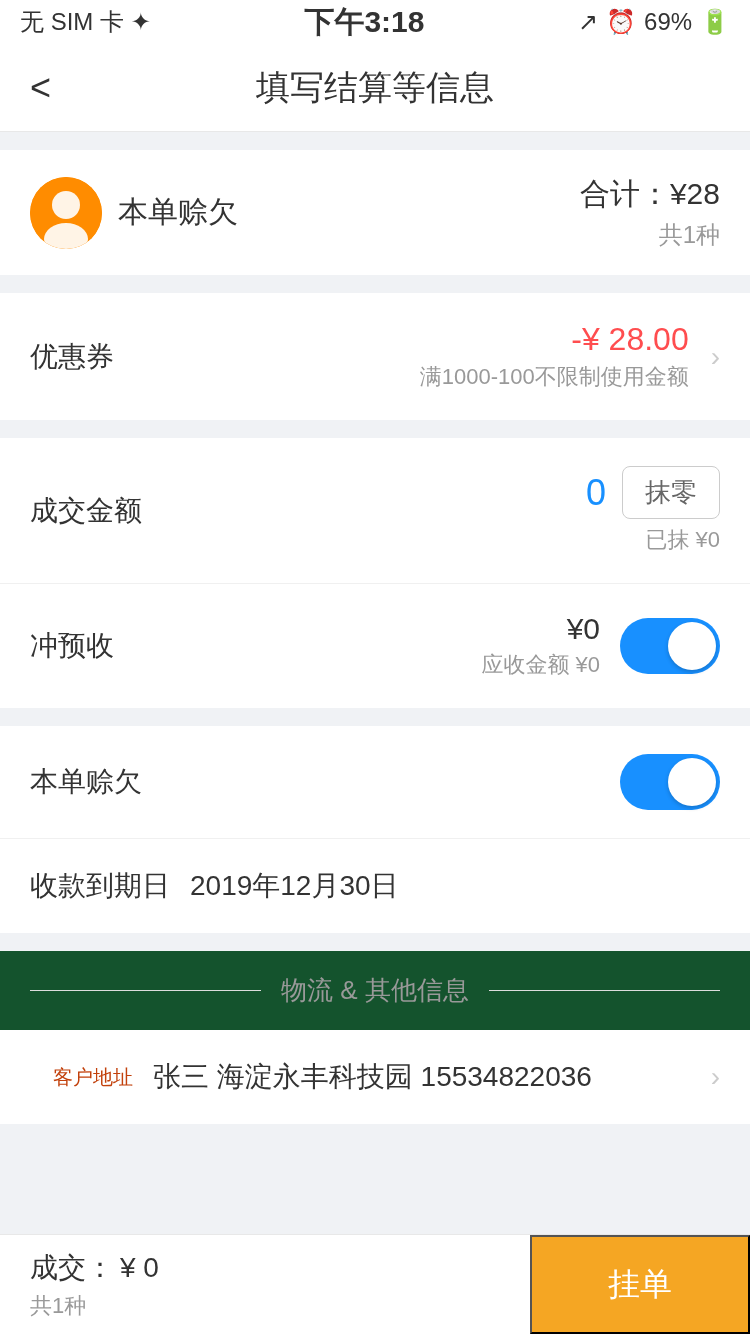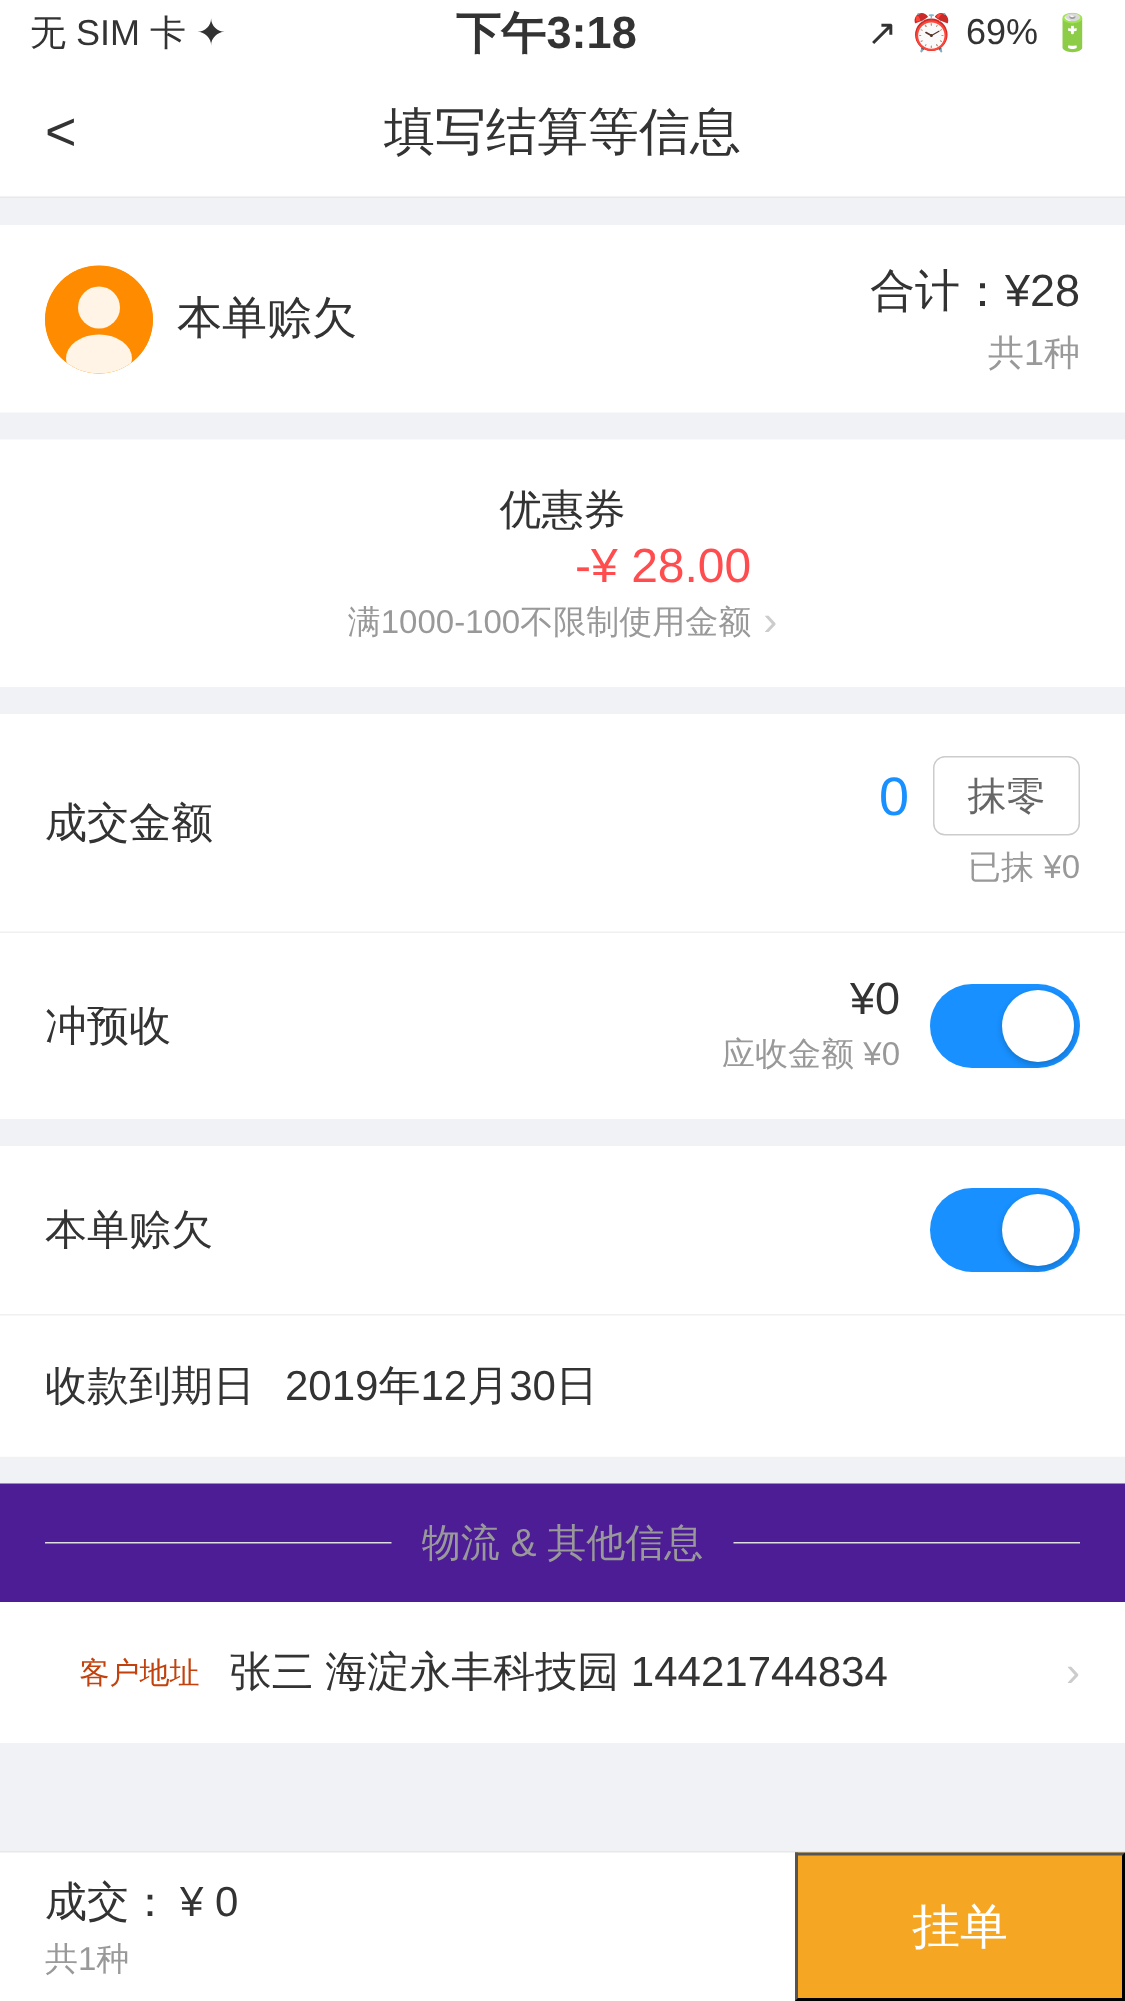--- a/index.html
+++ b/index.html
@@ -88,25 +88,24 @@
     .total-count { font-size: 24px; color: #999; margin-top: 4px; }
 
     
     .row-item {
       background: #fff;
       padding: 28px 30px;
       display: flex;
       align-items: center;
       justify-content: space-between;
       border-bottom: 1px solid #f0f0f0;
-      flex-direction: column;
     }
     .row-item:last-child { border-bottom: none; }
     .row-label { font-size: 28px; color: #333; }
-    .row-right { display: flex; align-items: flex-end; }
+    .row-right { display: flex; align-items: center; gap: 14px; }
     .coupon-right { text-align: right; }
     .coupon-discount { font-size: 32px; color: #ff4d4f; }
     .coupon-desc { font-size: 22px; color: #999; margin-top: 4px; }
     .chevron { font-size: 28px; color: #ccc; margin-left: 8px; }
 
     
     .deal-row {
       background: #fff;
       padding: 28px 30px;
       display: flex;
@@ -176,21 +175,21 @@
       display: flex;
       align-items: center;
       gap: 20px;
       border-top: 1px solid #f0f0f0;
     }
     .due-label { font-size: 28px; color: #333; }
     .due-date { font-size: 28px; color: #333; }
 
     
     .logistics-divider {
-      background: #4c1d95;
+      background: #14532d;
       padding: 22px 30px;
       display: flex;
       align-items: center;
       justify-content: center;
       gap: 20px;
       margin-bottom: 0;
     }
     .divider-line {
       flex: 1;
       height: 1px;
@@ -338,21 +337,21 @@
 
 <div class="logistics-divider">
   <div class="divider-line"></div>
   <span class="divider-text">物流 &amp; 其他信息</span>
   <div class="divider-line"></div>
 </div>
 
 <div class="section" style="margin-top: 0;">
   <div class="address-row">
     <span class="address-label">客户地址</span>
-    <span class="address-value">张三 海淀永丰科技园 14421744834</span>
+    <span class="address-value">张三 海淀永丰科技园 15534822036</span>
     <span class="chevron">›</span>
   </div>
 </div>
 
 <div class="spacer"></div>
 
 <div class="bottom-bar">
   <div class="bottom-summary">
     <div style="display:flex; align-items:baseline; gap:6px;">
       <span class="bottom-deal">成交：</span>

